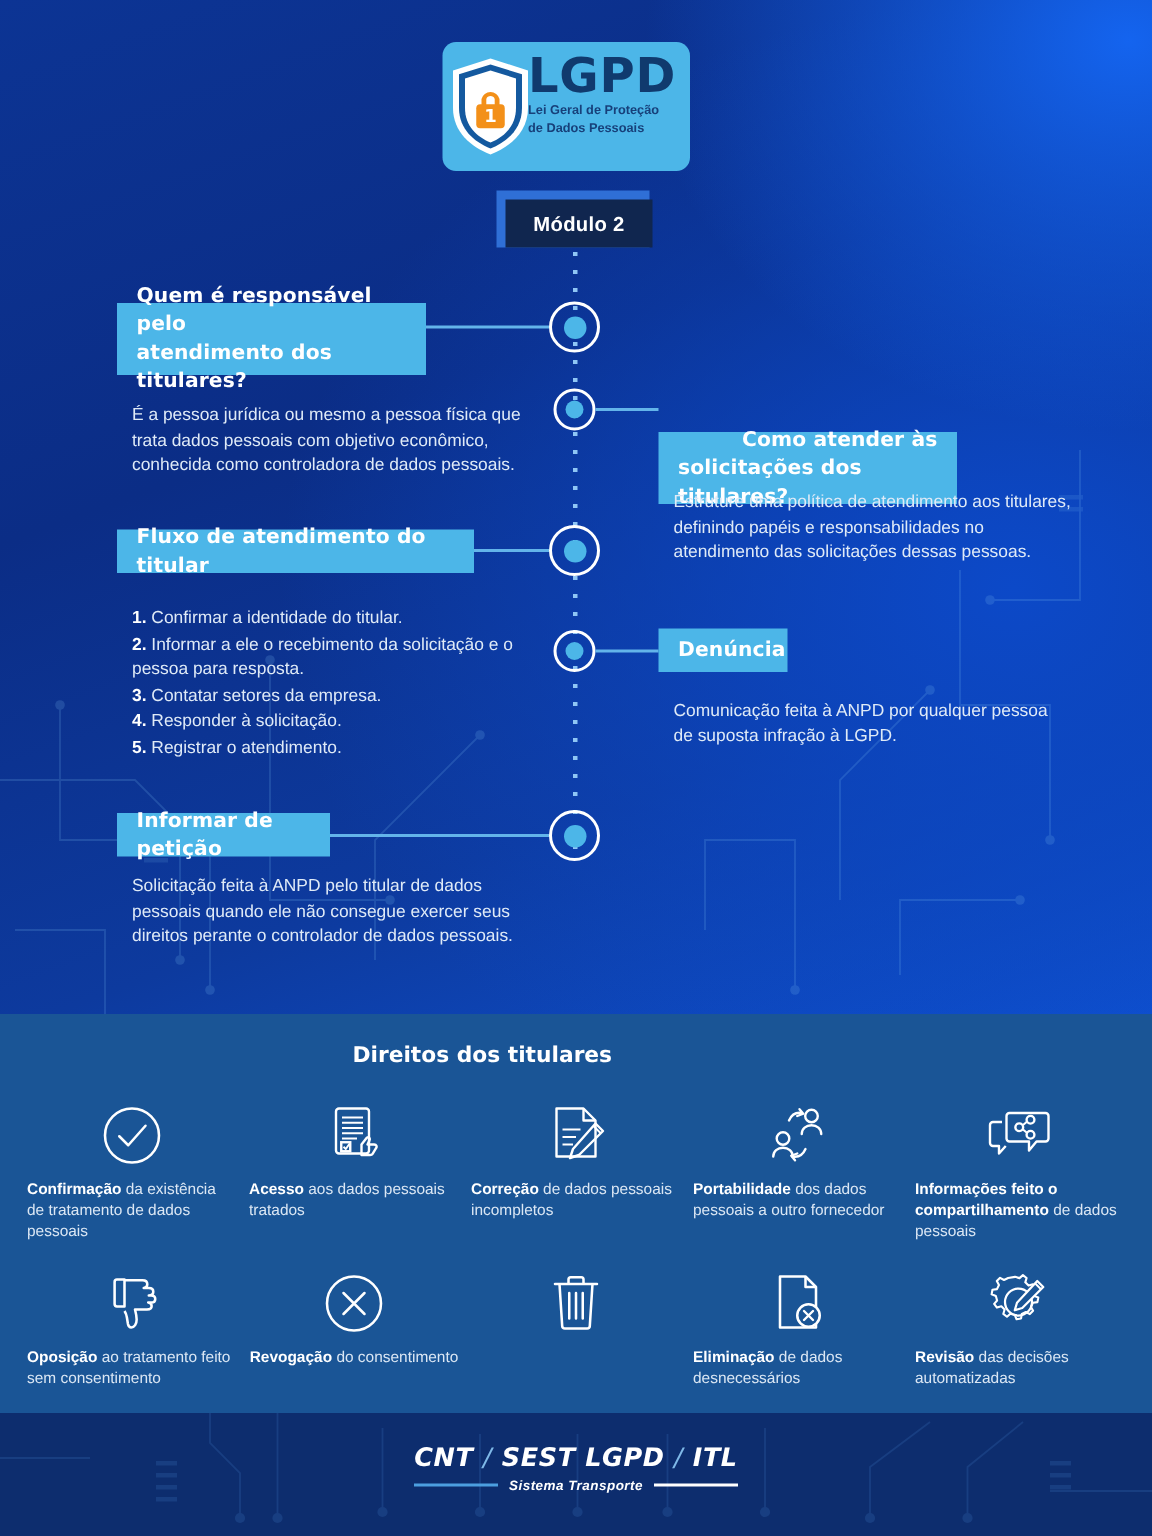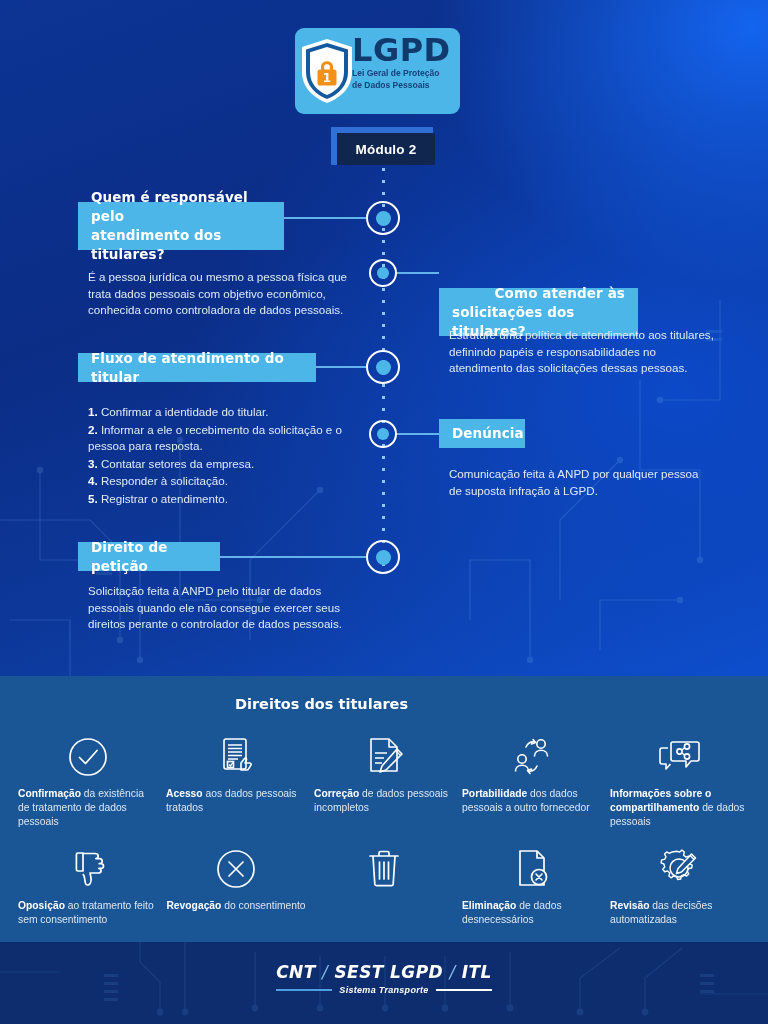--- a/index.html
+++ b/index.html
@@ -280,21 +280,21 @@
     <li><b>4.</b><span> Responder à solicitação.</span></li>
     <li><b>5.</b><span> Registrar o atendimento.</span></li>
   </ul>
 
   <div class="chip" style="left:439px;top:419px;width:86px;height:29px;">
     <span>Denúncia</span>
   </div>
   <div class="body-txt" style="left:449px;top:466px;width:265px;">Comunicação feita à ANPD por qualquer pessoa de suposta infração à LGPD.</div>
 
   <div class="chip" style="left:78px;top:542px;width:142px;height:29px;">
-    <span>Direito de petição</span>
+    <span>Informar de petição</span>
   </div>
   <div class="body-txt" style="left:88px;top:583px;width:262px;">Solicitação feita à ANPD pelo titular de dados pessoais quando ele não consegue exercer seus direitos perante o controlador de dados pessoais.</div>
 
   <div class="rights-title">Direitos dos titulares</div>
 
   <div class="rights-grid">
 
     <div class="right-item">
       <div class="right-icon">
         <svg width="44" height="44" viewBox="0 0 44 44" fill="none" stroke="#ffffff" stroke-width="1.7">
@@ -360,21 +360,21 @@
         <svg width="46" height="44" viewBox="0 0 46 44" fill="none" stroke="#ffffff" stroke-width="1.6">
           <path d="M16 7 H40 a2 2 0 0 1 2 2 V24 a2 2 0 0 1 -2 2 H34 l-5 6 v-6 H16 a2 2 0 0 1 -2 -2 V9 a2 2 0 0 1 2 -2 Z" stroke-linejoin="round"></path>
           <path d="M11 13 H5 a2 2 0 0 0 -2 2 V27 a2 2 0 0 0 2 2 h4 v5 l4.5 -5" stroke-linejoin="round"></path>
           <circle cx="30" cy="11.5" r="2.6"></circle>
           <circle cx="22.5" cy="16.5" r="2.6"></circle>
           <circle cx="30" cy="21.5" r="2.6"></circle>
           <path d="M25 15 L27.6 12.8 M25 18 L27.6 20.2" stroke-width="1.4"></path>
         </svg>
       </div>
       <div class="right-label">
-        <b>Informações sobre o compartilhamento</b><span> de dados pessoais</span>
+        <b>Informações feito o compartilhamento</b><span> de dados pessoais</span>
       </div>
     </div>
 
     <div class="right-item">
       <div class="right-icon">
         <svg width="44" height="44" viewBox="0 0 44 44" fill="none" stroke="#ffffff" stroke-width="1.7">
           <path d="M12 6 H17 V24 H12 a1.6 1.6 0 0 1 -1.6 -1.6 V7.6 A1.6 1.6 0 0 1 12 6 Z" stroke-linejoin="round"></path>
           <path d="M17 6.5 H29 c2 0 3.2 1 3.2 2.6 c0 1.4 -1 2.4 -2.4 2.6 h3.4 c1.9 0 3 1 3 2.5 s-1.1 2.5 -3 2.5 h1.6 c1.7 0 2.7 1 2.7 2.3 s-1 2.4 -2.7 2.4 h-2 c1.4 .2 2.3 1.1 2.3 2.3 c0 1.4 -1.2 2.3 -3.1 2.3 H24 c.7 2.7 1.1 4.7 1.1 6.6 c0 3 -1.5 5.4 -3.6 5.4 c-1.2 0 -1.9 -.8 -2.2 -2.3 l-.7 -4.4 c-.3 -2 -1 -3.4 -1.6 -4.3" stroke-linejoin="round"></path>
         </svg>
       </div>

